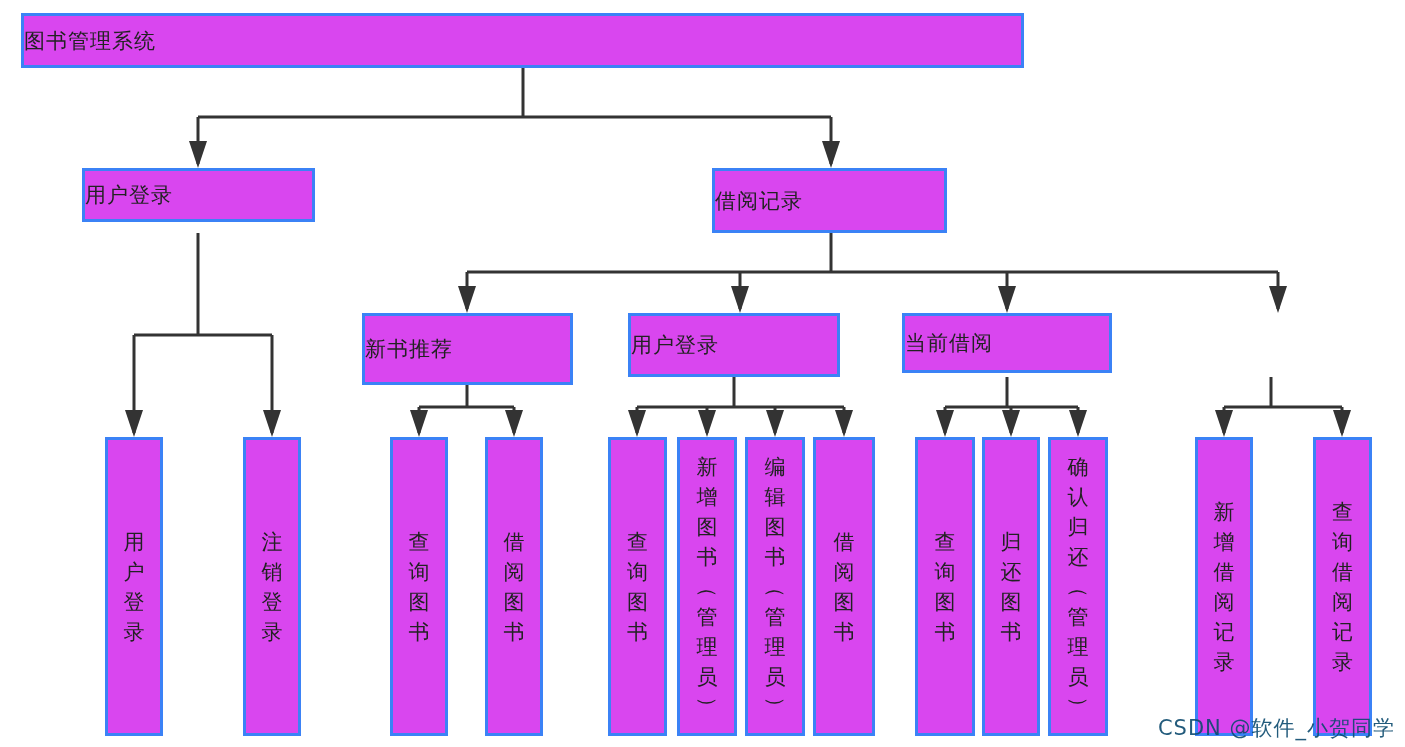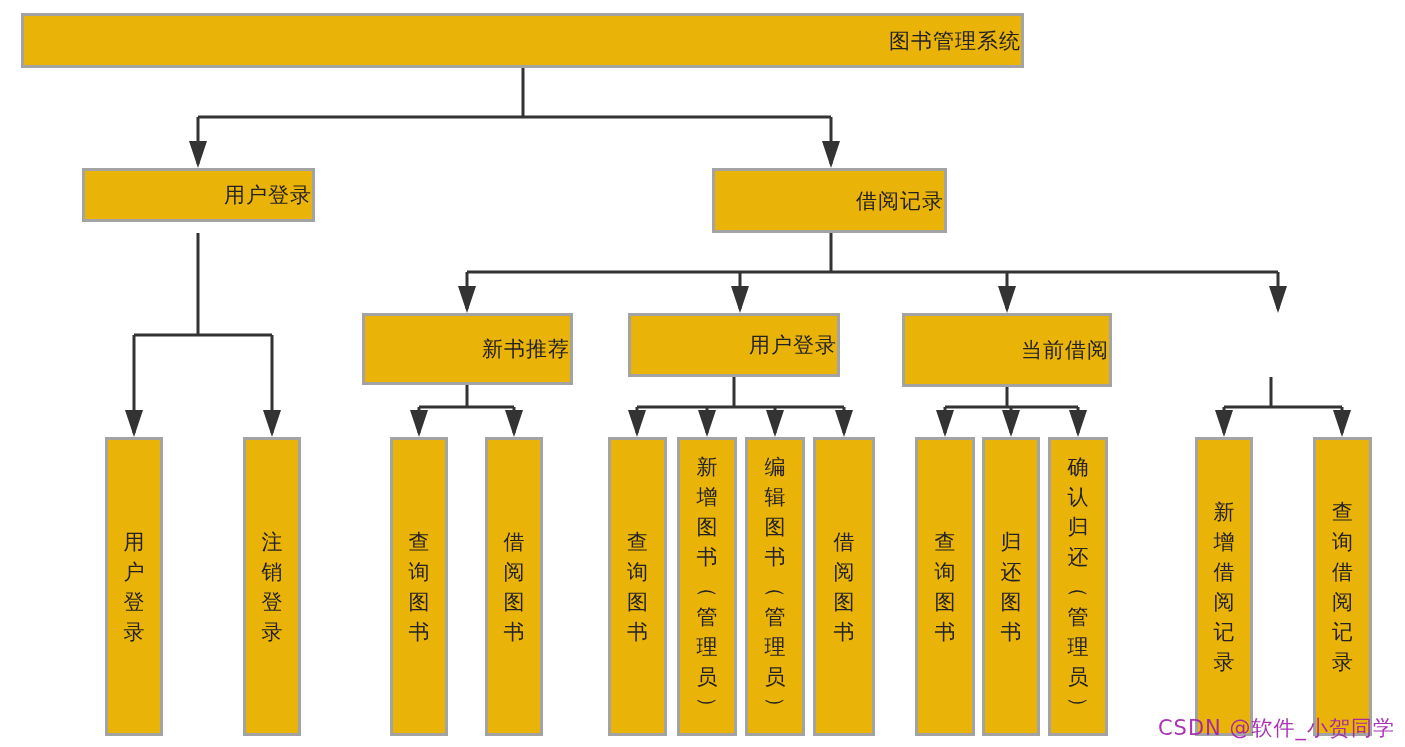--- a/index.html
+++ b/index.html
@@ -2,32 +2,32 @@
 <html><head>
 <meta charset="utf-8">
 <style>
   html,body{margin:0;padding:0;background:#ffffff;}
   body{font-family:"DejaVu Sans","Liberation Sans",sans-serif;}
   .canvas{
     position:relative;width:1405px;height:747px;background:#ffffff;overflow:hidden;
   }
   .wires{position:absolute;left:0;top:0;z-index:1;}
   .node{
-    position:absolute;box-sizing:border-box;background:#eab308;
-    border:3px solid #a3a3a3;color:#222222;z-index:2;
-    display:flex;align-items:center;justify-content:flex-end;
+    position:absolute;box-sizing:border-box;background:#d946ef;
+    border:3px solid #3b82f6;color:#222222;z-index:2;
+    display:flex;align-items:center;justify-content:flex-start;
   }
   .hbox{font-size:21px;letter-spacing:1px;}
   .vbox{font-size:21px;}
   .vtext{display:flex;flex-direction:column;align-items:center;justify-content:center;width:100%;}
   .vtext span{display:block;height:30px;line-height:30px;text-align:center;}
   .vtext span.rot{transform:rotate(90deg);}
   .watermark{
     position:absolute;right:10px;bottom:5px;z-index:3;
-    font-size:21px;color:#a21caf;opacity:0.9;letter-spacing:1px;white-space:nowrap;
+    font-size:21px;color:#0c4a6e;opacity:0.9;letter-spacing:1px;white-space:nowrap;
   }
 </style>
 </head>
 <body>
 
 <div class="canvas">
 
   <svg class="wires" width="1405" height="747" viewBox="0 0 1405 747">
     <g stroke="#333333" stroke-width="3" fill="none">
 
@@ -111,21 +111,21 @@
   <div class="node hbox" style="left:712px;top:168px;width:235px;height:65px;">
     <span>借阅记录</span>
   </div>
 
   <div class="node hbox" style="left:362px;top:313px;width:211px;height:72px;">
     <span>新书推荐</span>
   </div>
   <div class="node hbox" style="left:628px;top:313px;width:212px;height:64px;">
     <span>用户登录</span>
   </div>
-  <div class="node hbox" style="left:902px;top:313px;width:210px;height:74px;">
+  <div class="node hbox" style="left:902px;top:313px;width:210px;height:60px;">
     <span>当前借阅</span>
   </div>
 
   <div class="node vbox" style="left:105px;top:437px;width:58px;height:299px;">
     <span class="vtext">
         <span>用</span>
         <span>户</span>
         <span>登</span>
         <span>录</span>
       </span>

